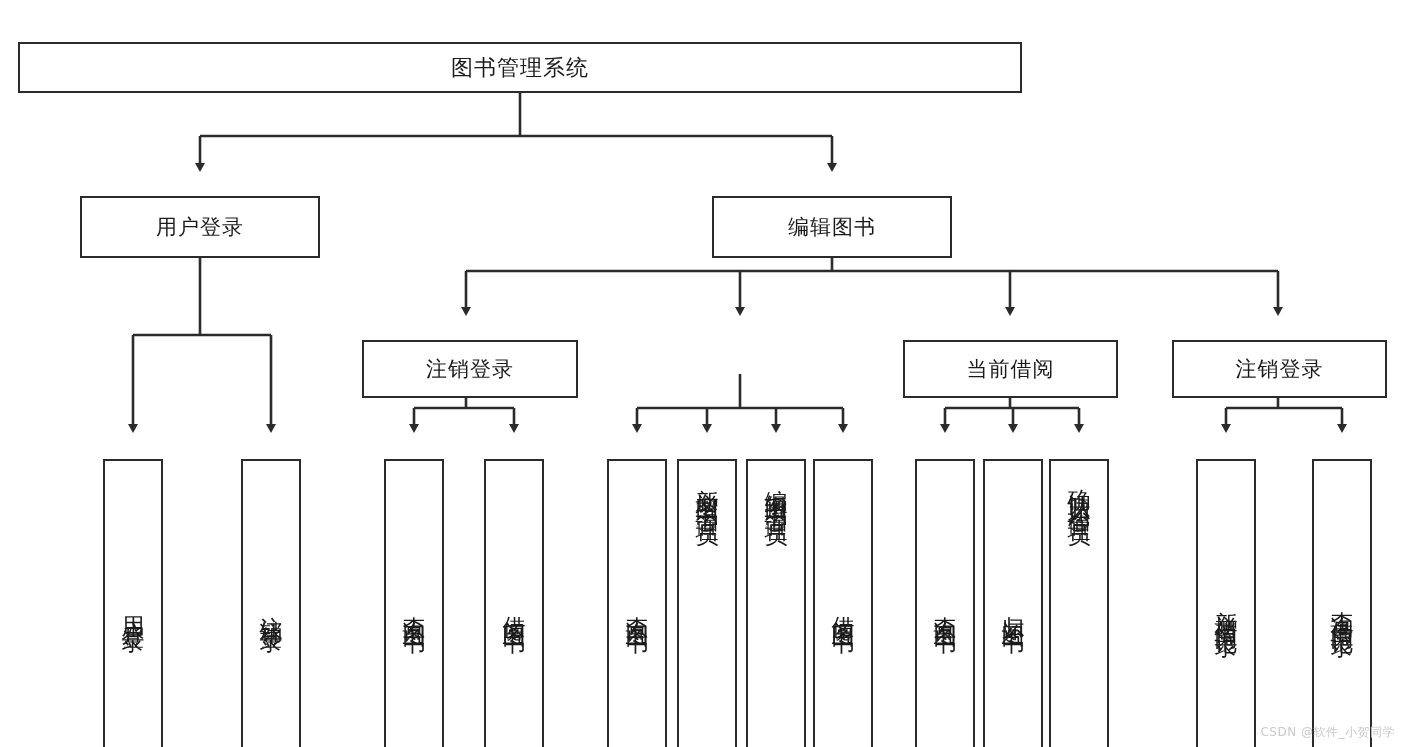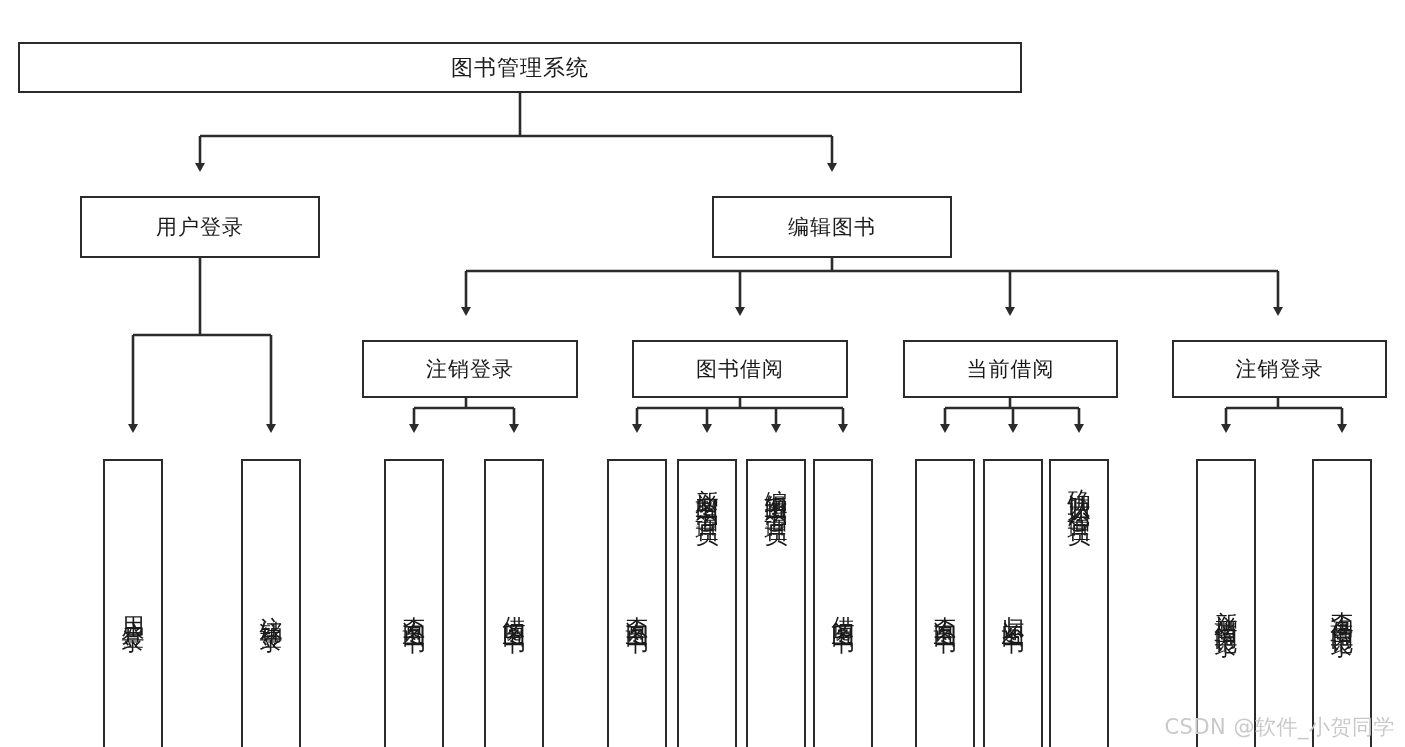--- a/index.html
+++ b/index.html
@@ -59,21 +59,21 @@
     writing-mode:vertical-rl;
     text-orientation:upright;
     font-size:23px;
     letter-spacing:5px;
     line-height:1;
   }
   .watermark{
     position:absolute;
     right:10px;
     bottom:6px;
-    font-size:21px;
+    font-size:12px;
     color:#c9c9c9;
     letter-spacing:0.5px;
     z-index:3;
     white-space:nowrap;
   }
 </style>
 </head>
 <body>
 
 <div id="diagram">
@@ -135,23 +135,20 @@
   <div class="node horiz" style="left:80px; top:172px; width:240px; height:62px;">
     <span class="label">用户登录</span>
   </div>
   <div class="node horiz" style="left:712px; top:172px; width:240px; height:62px;">
     <span class="label">编辑图书</span>
   </div>
 
   <div class="node horiz" style="left:362px; top:316px; width:216px; height:58px;">
     <span class="label">注销登录</span>
   </div>
-  <div class="node horiz" style="left:632px; top:316px; width:216px; height:58px;">
-    <span class="label">图书借阅</span>
-  </div>
   <div class="node horiz" style="left:903px; top:316px; width:215px; height:58px;">
     <span class="label">当前借阅</span>
   </div>
   <div class="node horiz" style="left:1172px; top:316px; width:215px; height:58px;">
     <span class="label">注销登录</span>
   </div>
 
   <div class="node vert center" style="left:103px; top:435px; width:60px; height:298px;">
     <span class="label">用户登录</span>
   </div>

